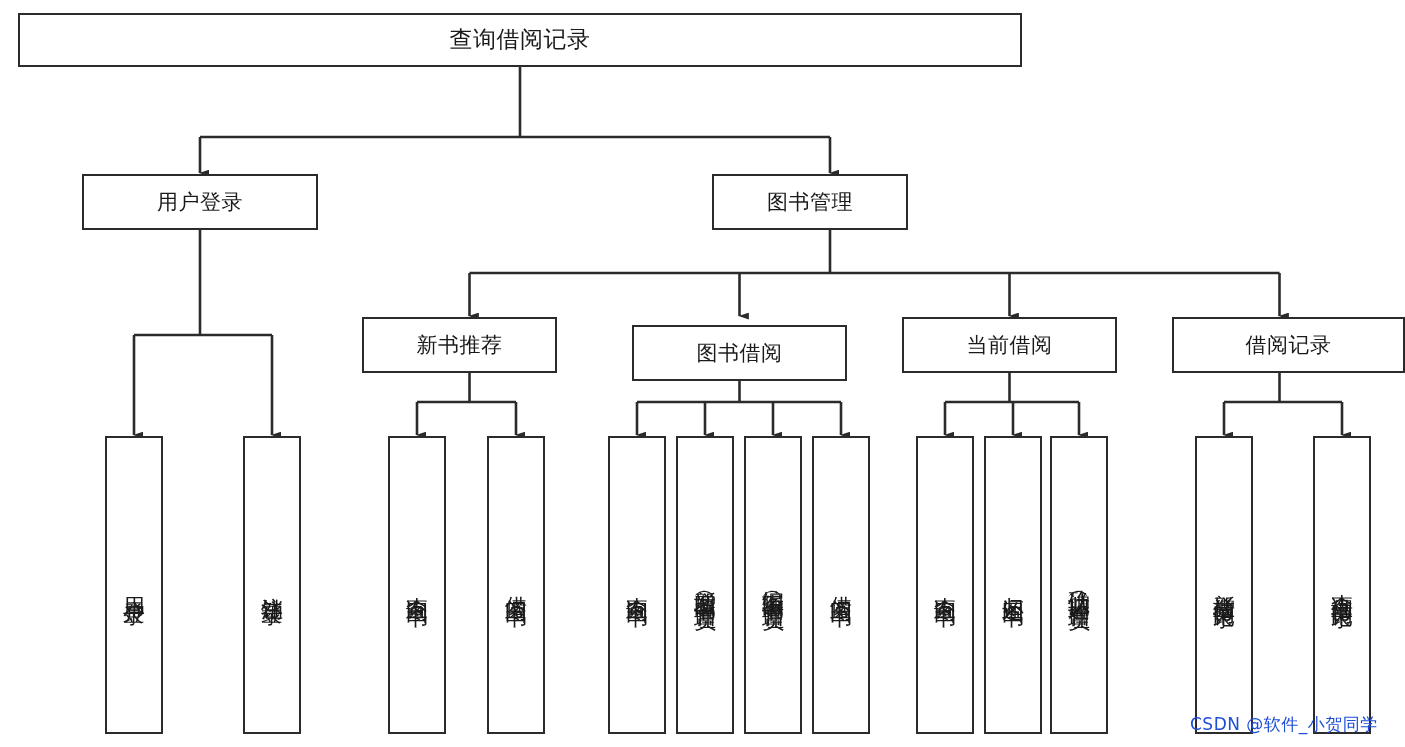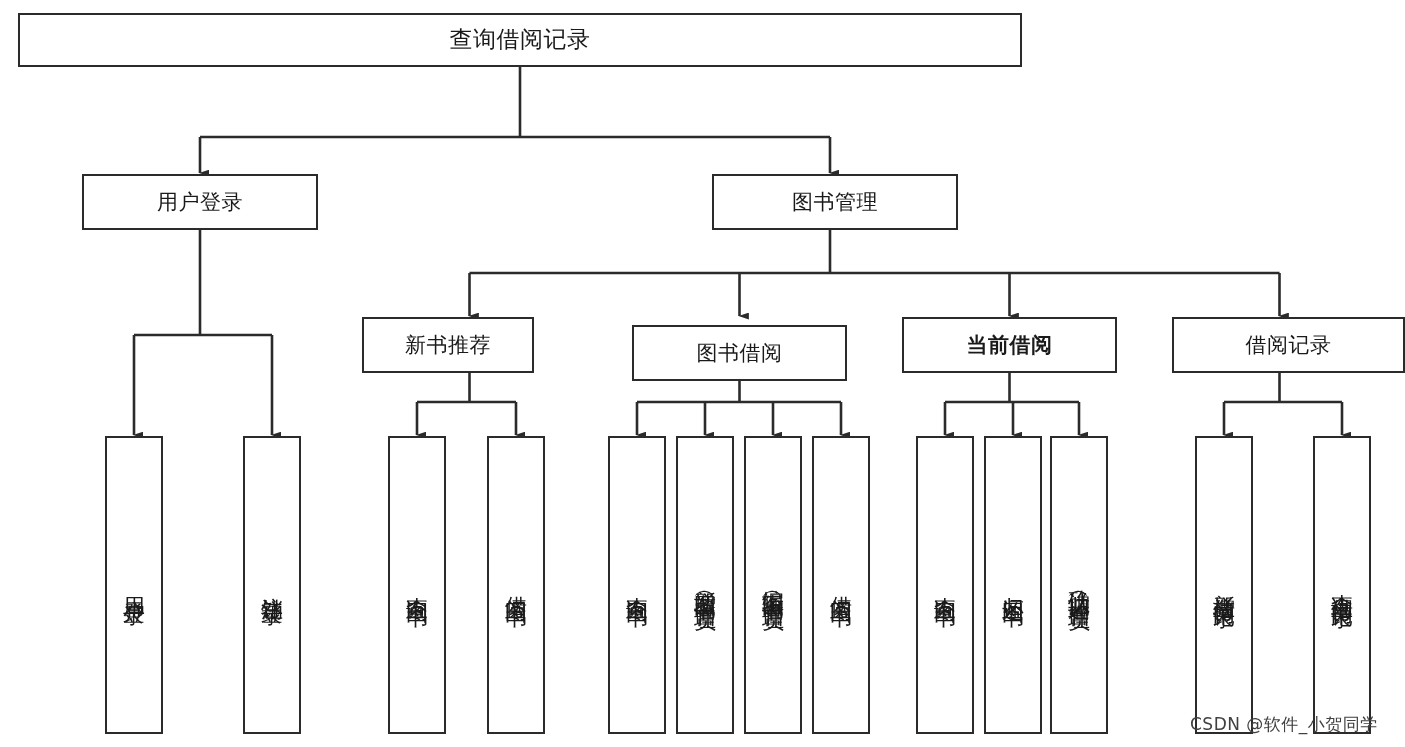--- a/index.html
+++ b/index.html
@@ -59,21 +59,21 @@
     max-height: 100%;
   }
   .node.root .node-label {
     font-size: 23px;
   }
   #watermark {
     position: absolute;
     left: 1190px;
     top: 713px;
     font-size: 17px;
-    color: #404040;
+    color: #1d4ed8;
     letter-spacing: 0.5px;
     white-space: nowrap;
     font-family: "DejaVu Sans", "Liberation Sans", sans-serif;
   }
 </style>
 </head>
 <body>
 
 <div id="diagram-root">
 
@@ -120,30 +120,30 @@
       </g>
   </svg>
 
   <div id="node-layer">
       <div class="node horizontal root" style="left: 18px; top: 13px; width: 1004px; height: 54px;">
         <span class="node-label">查询借阅记录</span>
       </div>
       <div class="node horizontal" style="left: 82px; top: 174px; width: 236px; height: 56px;">
         <span class="node-label">用户登录</span>
       </div>
-      <div class="node horizontal" style="left: 712px; top: 174px; width: 246px; height: 56px;">
+      <div class="node horizontal" style="left: 712px; top: 174px; width: 196px; height: 56px;">
         <span class="node-label">图书管理</span>
       </div>
-      <div class="node horizontal" style="left: 362px; top: 317px; width: 172px; height: 56px;">
+      <div class="node horizontal" style="left: 362px; top: 317px; width: 195px; height: 56px;">
         <span class="node-label">新书推荐</span>
       </div>
       <div class="node horizontal" style="left: 632px; top: 317px; width: 215px; height: 56px; margin-top: 8px;">
         <span class="node-label">图书借阅</span>
       </div>
-      <div class="node horizontal" style="left: 902px; top: 317px; width: 215px; height: 56px; font-weight: bold;">
+      <div class="node horizontal" style="left: 902px; top: 317px; width: 215px; height: 56px;">
         <span class="node-label">当前借阅</span>
       </div>
       <div class="node horizontal" style="left: 1172px; top: 317px; width: 233px; height: 56px;">
         <span class="node-label">借阅记录</span>
       </div>
       <div class="node vertical" style="left: 105px; top: 436px; width: 58px; height: 298px;">
         <span class="node-label">用户登录</span>
       </div>
       <div class="node vertical" style="left: 243px; top: 436px; width: 58px; height: 298px;">
         <span class="node-label">注销登录</span>

